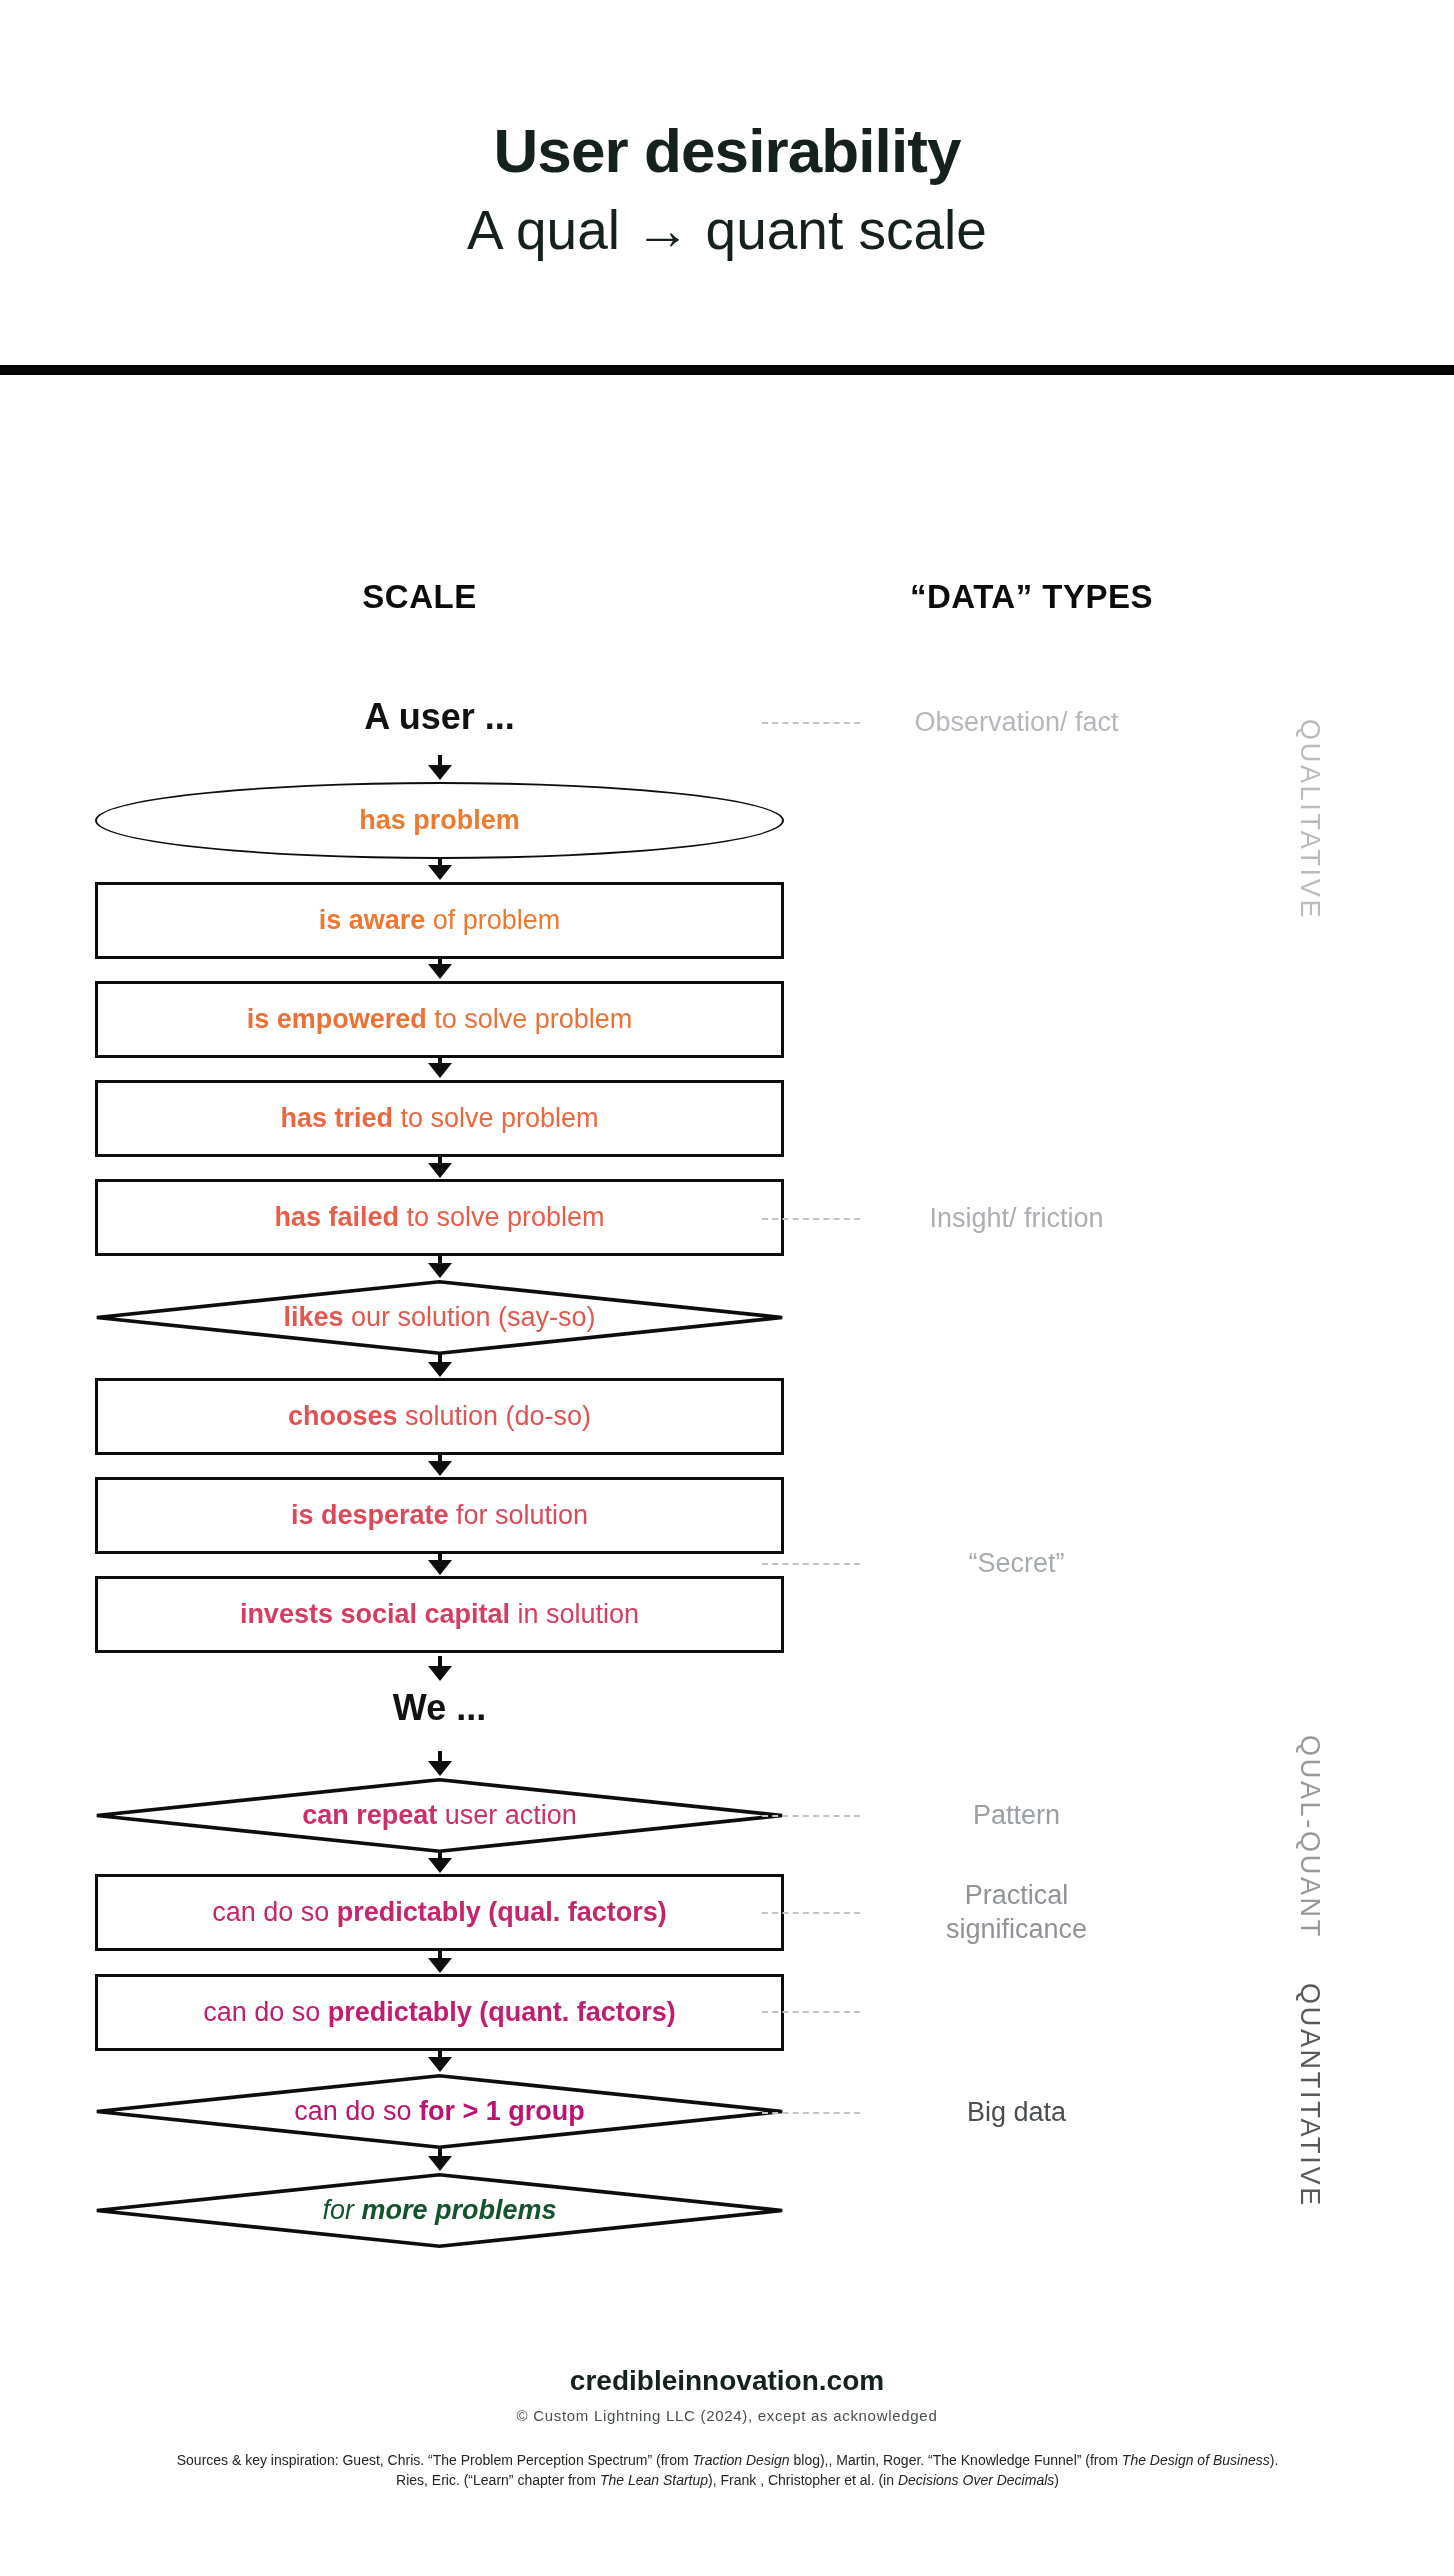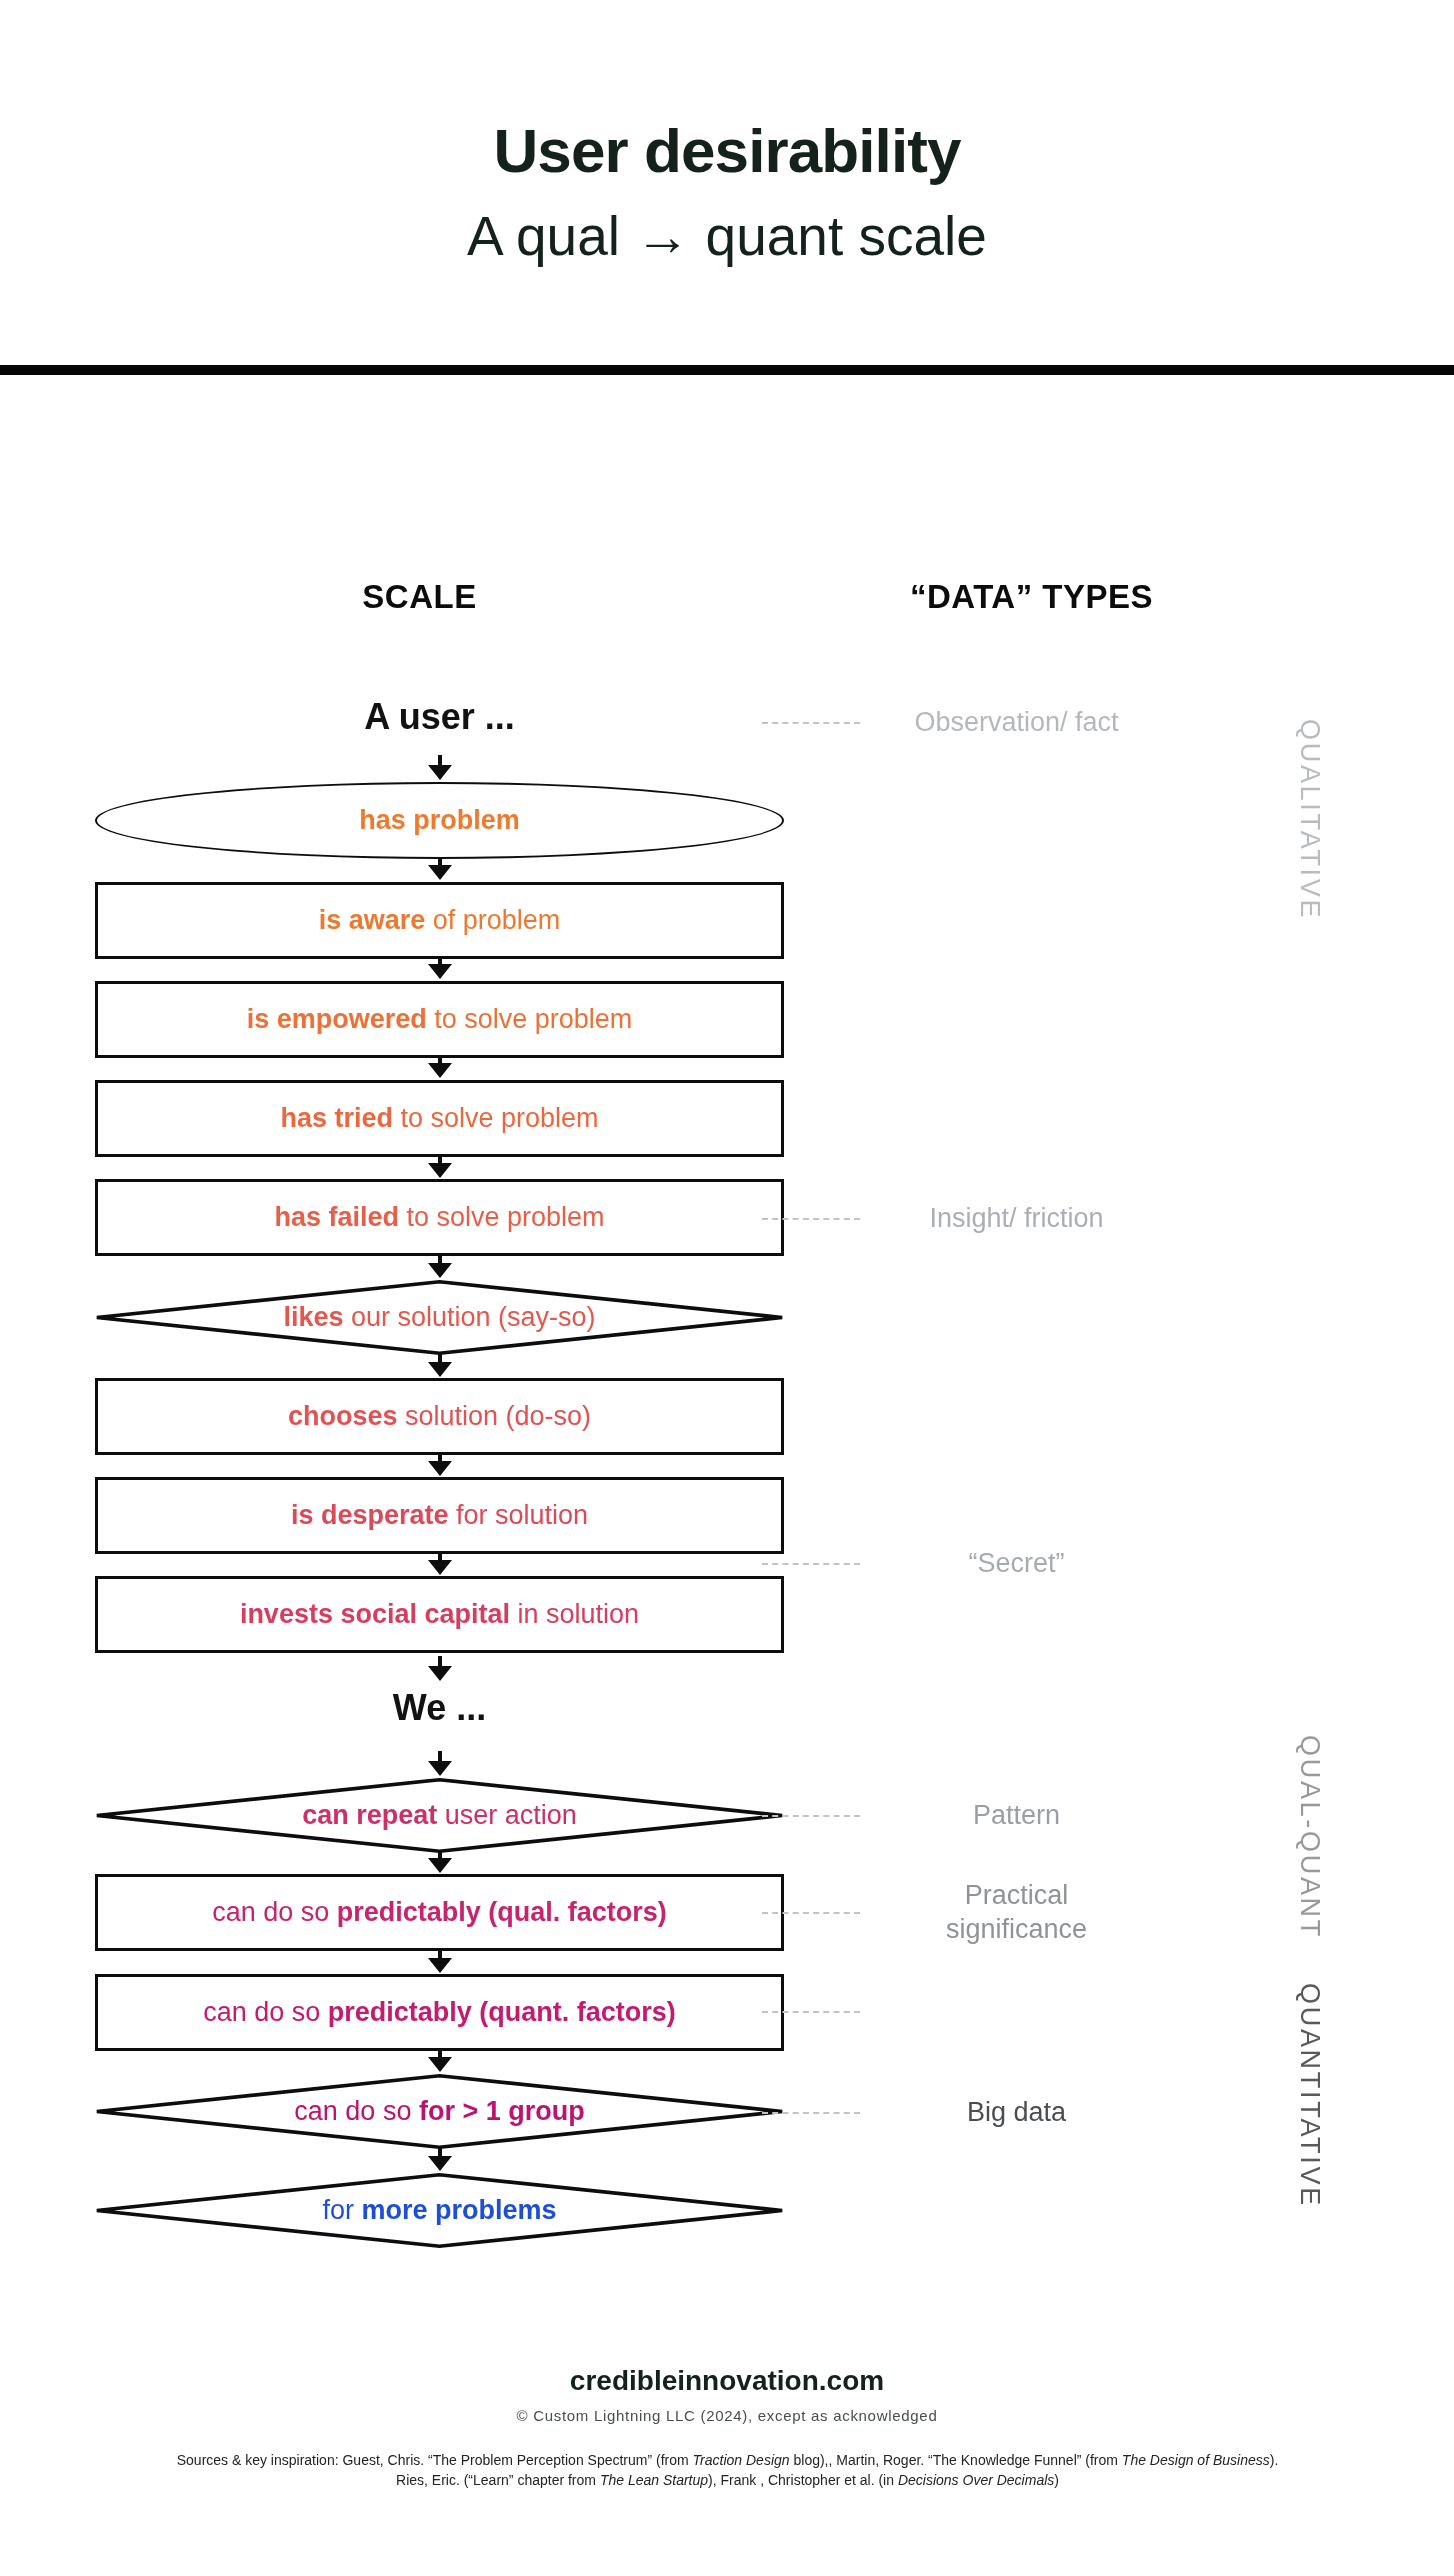--- a/index.html
+++ b/index.html
@@ -3,21 +3,21 @@
 <meta charset="utf-8">
 <style>
   html,body{margin:0;padding:0;}
   body{
     width:1454px;height:2576px;position:relative;background:#ffffff;
     font-family:"Liberation Sans",sans-serif;color:#111;overflow:hidden;
   }
   .abs{position:absolute;}
   
   .title{left:0;right:0;top:115px;text-align:center;font-size:62px;font-weight:700;color:#15211b;letter-spacing:-0.9px;}
-  .subtitle{left:0;right:0;top:204px;text-align:center;font-size:55px;font-weight:400;color:#15211b;}
+  .subtitle{left:0;right:0;top:198px;text-align:center;font-size:55px;font-weight:400;color:#15211b;}
   .bar{left:0;right:0;top:365px;height:10px;background:#060606;}
   
   .colhead{top:578px;font-size:33px;font-weight:700;color:#0c0c0c;letter-spacing:0.5px;text-align:center;}
   .colhead.scale{left:283px;width:273px;}
   .colhead.dtypes{left:836px;width:391px;}
   
   .bigLabel{left:95px;width:689px;text-align:center;font-weight:700;font-size:36px;color:#121212;}
   
   .step{left:95px;width:689px;height:77px;display:flex;align-items:center;justify-content:center;text-align:center;font-size:27px;box-sizing:border-box;}
   .rect{background:#fff;border:3.6px solid #0d0d0d;}
@@ -165,21 +165,21 @@
 <div class="abs step diamond" style="top:2073px">
   <svg viewBox="0 0 758 85" preserveAspectRatio="none">
       <polygon points="2,42.5 379,3 756,42.5 379,82"></polygon>
     </svg>
   <span class="t" style="color: rgb(188, 19, 114);"><span>can do so </span><b>for &gt; 1 group</b><span></span></span>
 </div>
 <div class="abs step diamond" style="top:2172px">
   <svg viewBox="0 0 758 85" preserveAspectRatio="none">
       <polygon points="2,42.5 379,3 756,42.5 379,82"></polygon>
     </svg>
-  <span class="t" style="color: #1d4ed8;"><span>for </span><b>more problems</b><span></span></span>
+  <span class="t" style="color: #14532d; font-style: italic;"><span>for </span><b>more problems</b><span></span></span>
 </div>
 
 <div class="abs dtrow" style="top:695px">
   <div class="dash"></div>
   <div class="dtlabel" style="color: rgb(180, 184, 188);">Observation/ fact</div>
 </div>
 <div class="abs dtrow" style="top:1191px">
   <div class="dash"></div>
   <div class="dtlabel" style="color: rgb(171, 175, 179);">Insight/ friction</div>
 </div>

